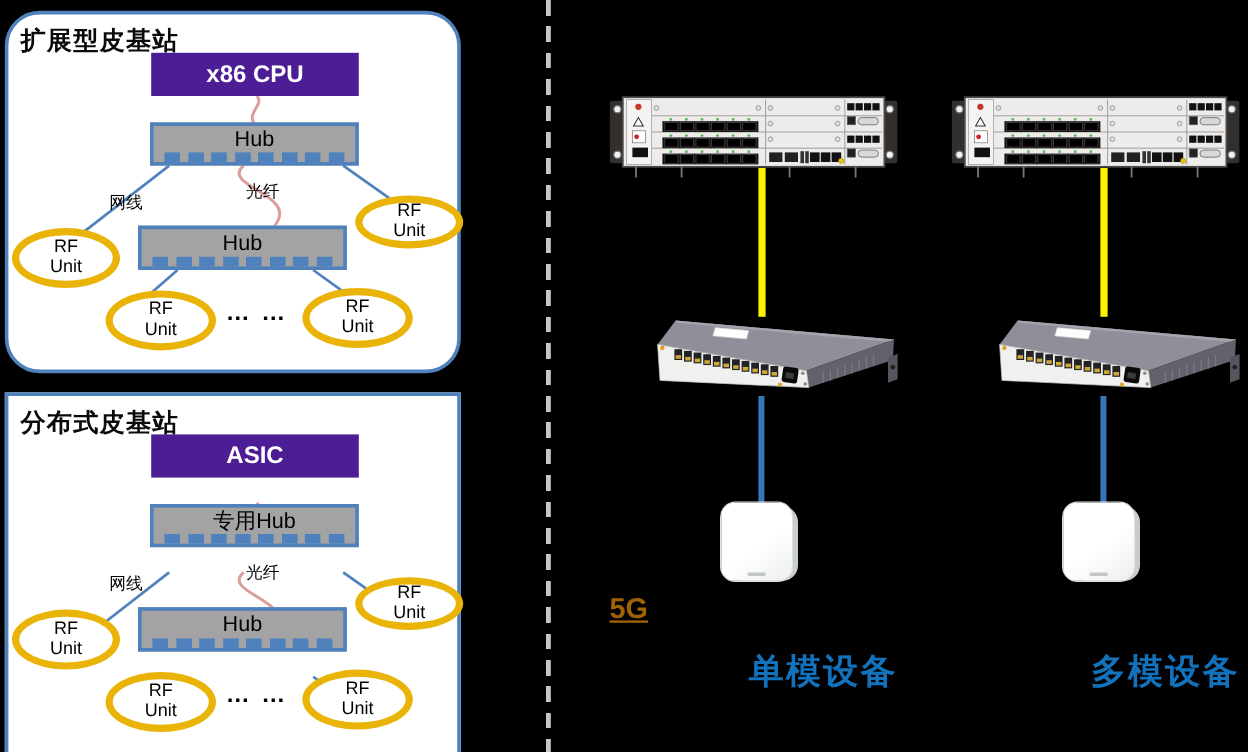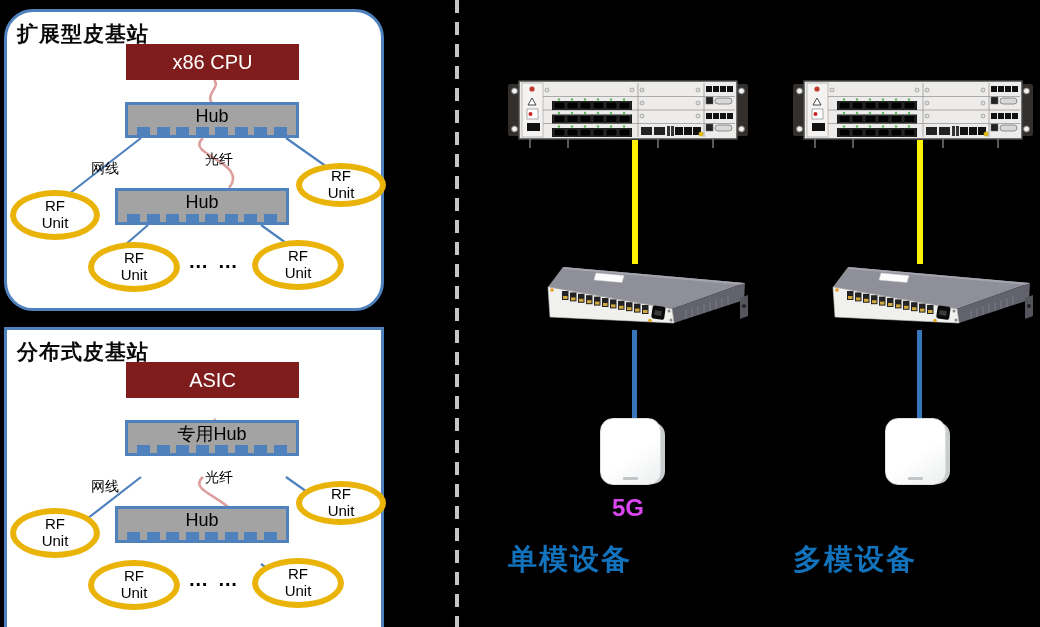--- a/index.html
+++ b/index.html
@@ -3,22 +3,22 @@
 <meta charset="utf-8">
 <style>
   html,body{margin:0;padding:0;}
   body{font-family:"Liberation Sans","DejaVu Sans",sans-serif;}
   #stage{position:relative;width:1040px;height:627px;background:#000;overflow:hidden;}
 
   
   .panel{position:absolute;left:4px;width:380px;background:#fff;border:3px solid #4f81bd;box-sizing:border-box;}
   .panel-title{position:absolute;left:10px;top:8px;font-size:21px;font-weight:bold;color:#0a0a0a;letter-spacing:1px;}
   .svg-layer{position:absolute;left:0;top:0;width:100%;height:100%;pointer-events:none;}
-  .box-green{position:absolute;left:119px;top:32px;width:173px;height:36px;background:#7f1d1d;color:#fff;
-             font-size:20px;font-weight:normal;display:flex;align-items:center;justify-content:center;text-align:center;}
+  .box-green{position:absolute;left:119px;top:32px;width:173px;height:36px;background:#4c1d95;color:#fff;
+             font-size:20px;font-weight:bold;display:flex;align-items:center;justify-content:center;text-align:center;}
   .hub{position:absolute;background:#a3a3a3;border:3px solid #4f81bd;box-sizing:border-box;
        font-size:18px;color:#000;display:flex;align-items:center;justify-content:center;padding-bottom:8px;}
   .hub.hub-top{left:118px;top:90px;width:174px;height:36px;}
   .hub.hub-bottom{left:108px;top:176px;width:174px;height:37px;}
   .ports{position:absolute;left:9px;right:9px;bottom:0;height:8px;display:flex;justify-content:space-between;}
   .port{width:13px;height:8px;background:#4f81bd;}
   .ellipse{position:absolute;background:#fff;border:6px solid #eab308;border-radius:50%;box-sizing:border-box;
            display:flex;align-items:center;justify-content:center;text-align:center;
            font-size:15px;line-height:1.12;color:#000;white-space:pre-line;}
   .el-left{left:3px;top:178px;width:90px;height:50px;}
@@ -38,23 +38,23 @@
   .hw-col{position:absolute;top:0;width:240px;height:627px;}
   .bbu{position:absolute;left:0;top:78px;}
   .cable-yellow{position:absolute;left:124px;top:140px;width:6px;height:124px;background:#fff200;}
   .switch{position:absolute;left:36px;top:260px;}
   .cable-blue{position:absolute;left:124px;top:330px;width:5px;height:92px;background:#3776b8;}
   .ap{position:absolute;left:92px;top:418px;width:66px;height:70px;}
   .ap .ap-back{position:absolute;left:8px;top:4px;width:57px;height:62px;background:#c9cccd;border-radius:13px;}
   .ap .ap-front{position:absolute;left:0;top:0;width:61px;height:67px;border-radius:13px;
                 background:linear-gradient(145deg,#ffffff 55%,#eceeef);border:1px solid #dcdedf;box-sizing:border-box;}
   .ap .ap-logo{position:absolute;left:23px;bottom:8px;width:15px;height:3px;background:#c3c6c8;border-radius:1px;}
-  .tech-label{position:absolute;top:494px;left:0;width:100%;text-align:center;
-              font-size:24px;font-weight:bold;color:#d946ef;}
-  .device-label{position:absolute;top:540px;left:0;width:100%;text-align:left;
+  .tech-label{position:absolute;top:494px;left:0;width:100%;text-align:left;
+              font-size:24px;font-weight:bold;color:#a16207;text-decoration:underline;}
+  .device-label{position:absolute;top:540px;left:0;width:100%;text-align:right;
                 font-size:29px;font-weight:bold;color:#1272bc;letter-spacing:2px;}
 </style>
 </head>
 <body>
 
 <div id="stage">
 
   <div class="panel" style="top:9px;height:302px;border-radius:29px;">
     <svg class="svg-layer" viewBox="0 0 374 296">
       <path d="M 207 68 C 214 75 198 82 205 91" stroke="#dc9e9c" stroke-width="2.5" fill="none"></path>

